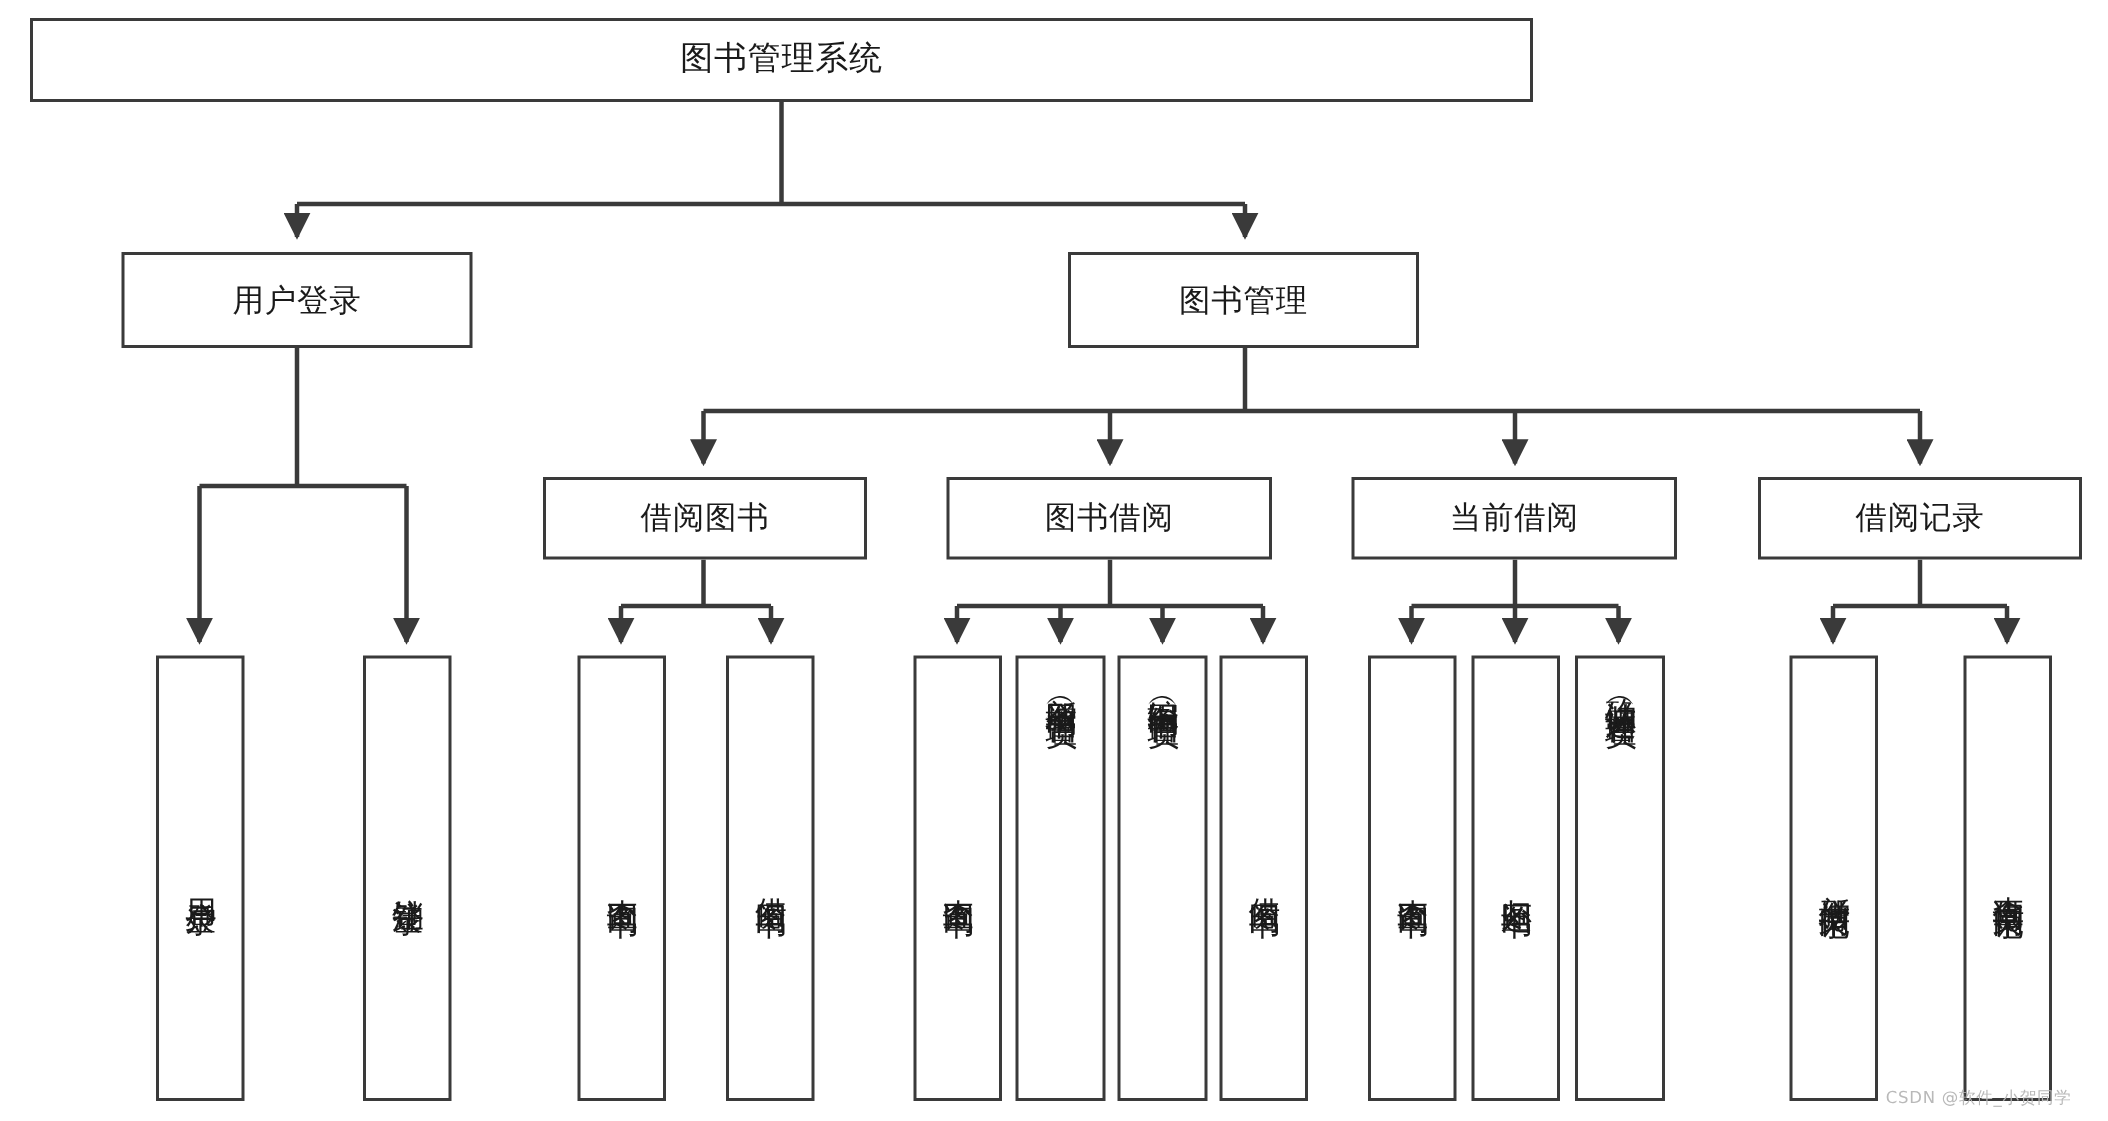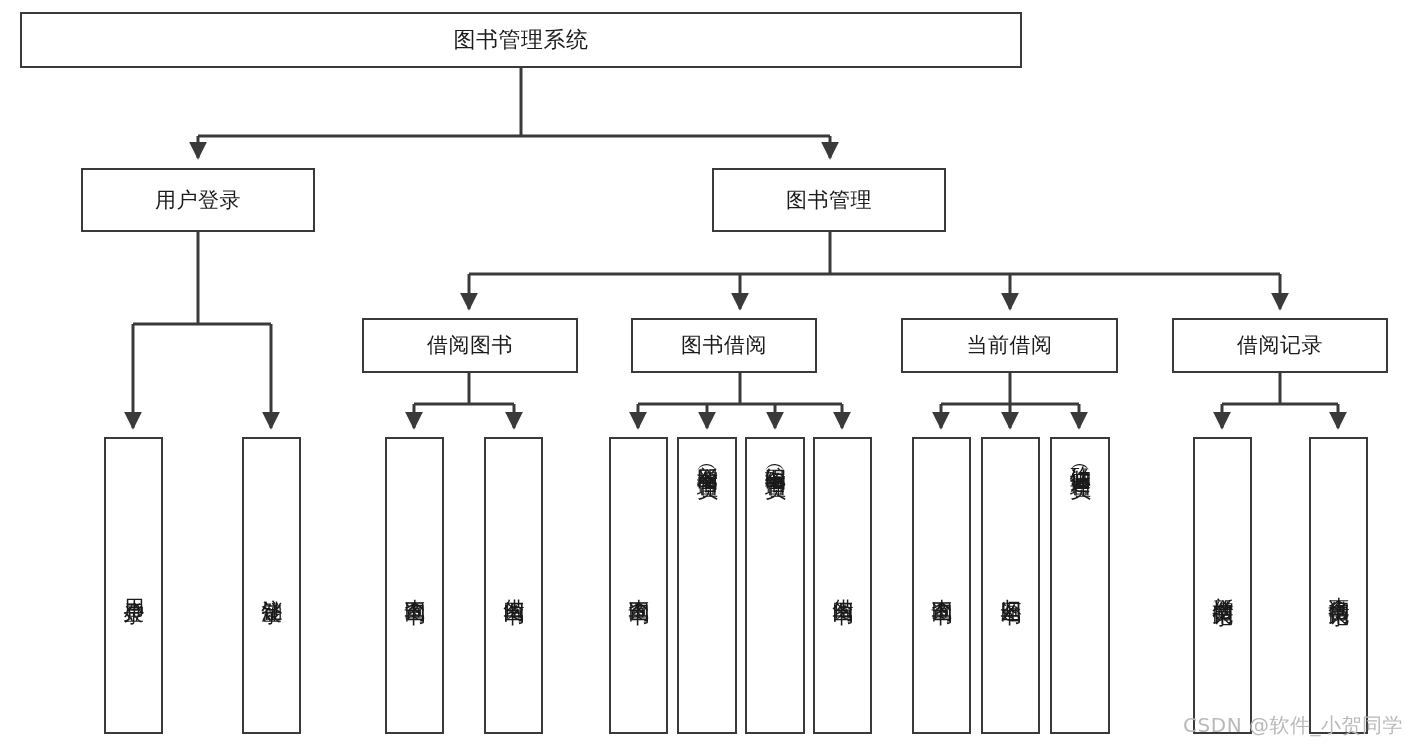--- a/index.html
+++ b/index.html
@@ -62,24 +62,24 @@
     letter-spacing: 2px;
     line-height: 1;
   }
   
   .node.vert.centered {
     align-items: center;
     padding-top: 0;
   }
   #watermark {
     position: absolute;
-    right: 2px;
+    right: 24px;
     bottom: 8px;
     color: #b9b9b9;
-    font-size: 20px;
+    font-size: 11px;
     letter-spacing: 0.5px;
     white-space: nowrap;
     z-index: 5;
     pointer-events: none;
   }
 </style>
 </head>
 <body>
 
 <div id="canvas">
@@ -141,21 +141,21 @@
   <div class="node horiz" style="left:81px; top:168px; width:234px; height:64px;">
     <span class="label">用户登录</span>
   </div>
   <div class="node horiz" style="left:712px; top:168px; width:234px; height:64px;">
     <span class="label">图书管理</span>
   </div>
 
   <div class="node horiz" style="left:362px; top:318px; width:216px; height:55px;">
     <span class="label">借阅图书</span>
   </div>
-  <div class="node horiz" style="left:631px; top:318px; width:186px; height:55px;">
+  <div class="node horiz" style="left:631px; top:318px; width:217px; height:55px;">
     <span class="label">图书借阅</span>
   </div>
   <div class="node horiz" style="left:1172px; top:318px; width:216px; height:55px;">
     <span class="label">借阅记录</span>
   </div>
   <div class="node horiz" style="left:901px; top:318px; width:217px; height:55px;">
     <span class="label">当前借阅</span>
   </div>
 
   <div class="node vert centered" style="left:104px; top:437px; width:59px; height:297px;">

